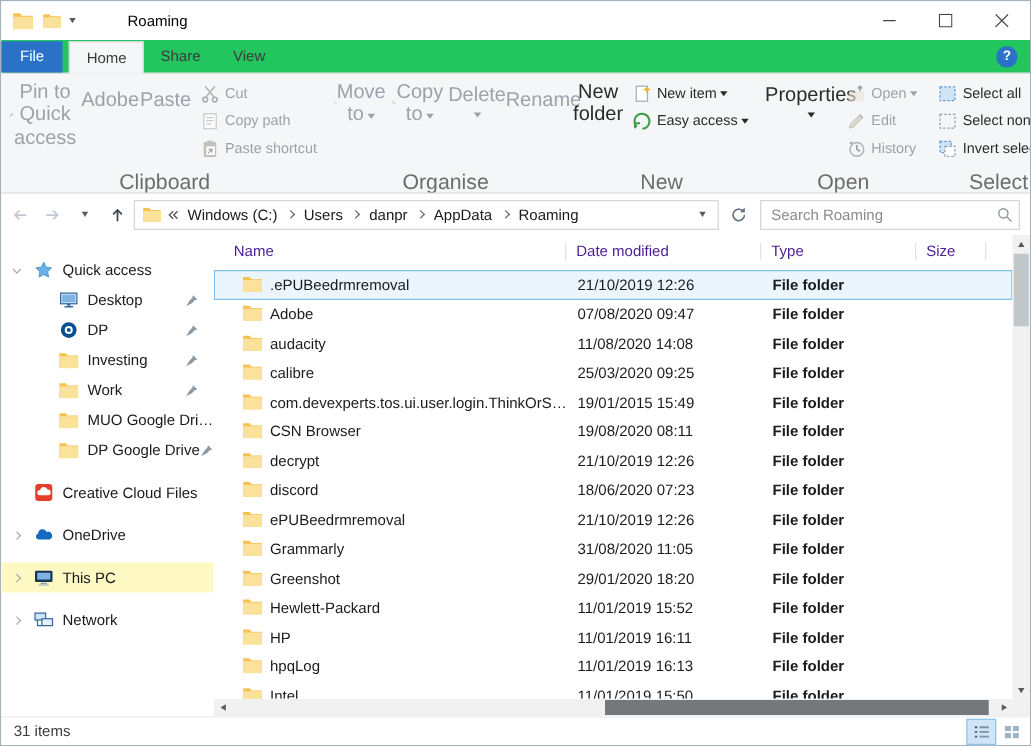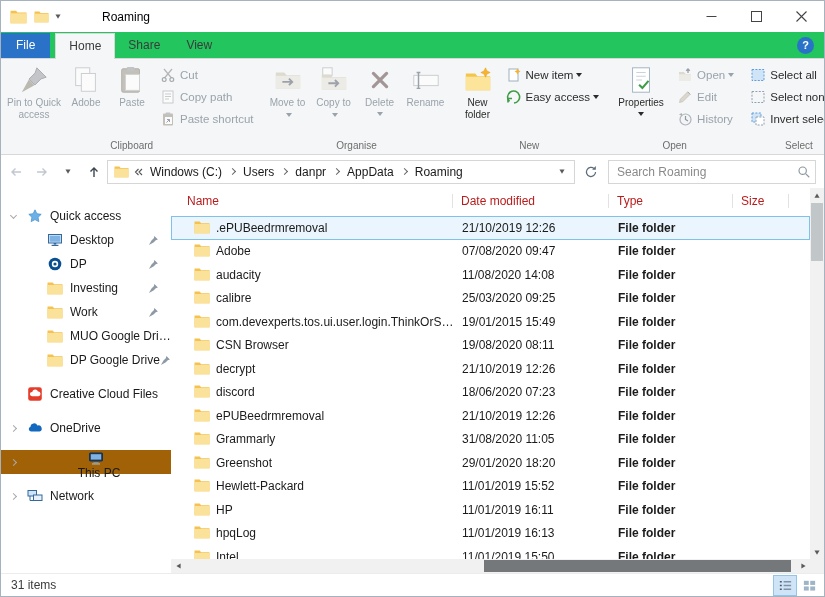--- a/index.html
+++ b/index.html
@@ -30,24 +30,24 @@
   .tab-file { background:#2a72c8; color:#fff; padding:0 15px; margin-right:5px; }
   .tab-home { height:26px; margin-bottom:-1px; background:#f5f6f7; border:1px solid #d8d8d8; border-bottom:none; }
   .help-btn { margin-left:auto; margin-right:10px; align-self:center; width:17px; height:17px; border-radius:50%;
               background:#2a72c8; color:#fff; font-size:11px; font-weight:bold; display:flex; align-items:center; justify-content:center; }
 
   
   .ribbon { height:97px; flex:none; background:#f5f6f7; border-top:1px solid #d8d8d8; border-bottom:1px solid #d8d8d8;
             display:flex; align-items:stretch; padding:1px 0 0 2px; overflow:hidden; }
   .rgroup { display:flex; flex-direction:column; }
   .rgroup-main { flex:1; display:flex; align-items:flex-start; padding:2px 2px 0; }
-  .rgroup-label { height:16px; line-height:15px; text-align:center; font-size:10px; color:#6d6d6d; }
+  .rgroup-label { height:16px; line-height:15px; text-align:center; font-size:17px; color:#6d6d6d; }
   .rsep { width:1px; background:#e2e2e2; margin:3px 1px; }
-  .rbtn-large { display:flex; flex-direction:column; align-items:center; text-align:center;
-                font-size:10px; color:#2b2b2b; padding:3px 2px 0; width:46px; line-height:1.15; }
+  .rbtn-large { display:flex; flex-direction:row; align-items:center; text-align:center;
+                font-size:16px; color:#2b2b2b; padding:3px 2px 0; width:46px; line-height:1.15; }
   .rbtn-large .lbl { display:block; }
   .rbtn-large svg { width:30px; height:30px; margin-bottom:2px; }
   .w58 { width:58px; }
   .w62 { width:62px; }
   .rbtn-col { display:flex; flex-direction:column; padding-top:2px; }
   .rbtn-small { display:flex; align-items:center; height:22px; padding:0 5px; font-size:11.5px; color:#2b2b2b; white-space:nowrap; }
   .rbtn-small svg { width:16px; height:16px; margin-right:4px; flex:none; }
   .disabled { color:#9aa3ab; }
   .disabled svg { filter:grayscale(85%) opacity(0.6); }
   .dd { display:inline-block; width:0; height:0; border-left:3px solid transparent; border-right:3px solid transparent;
@@ -67,30 +67,30 @@
   .search-box input { flex:1; min-width:0; border:0; outline:0; font:12px "Liberation Sans","DejaVu Sans",sans-serif; color:#222; background:transparent; }
   .search-box input::placeholder { color:#8a8a8a; }
 
   
   .content { flex:1; display:flex; min-height:0; background:#fff; }
 
   .sidebar { width:170px; flex:none; padding-top:16px; overflow:hidden; }
   .snode { height:24px; display:flex; align-items:center; position:relative; padding-left:26px; white-space:nowrap; }
   .snode.child { padding-left:46px; }
   .snode.root-gap { margin-top:10px; }
-  .snode.selected { background:#a16207;flex-direction:column; }
+  .snode.selected { background:#fef9c3; }
   .snode .sicon { width:16px; height:16px; margin-right:7px; flex:none; }
   .schev { position:absolute; left:10px; width:5px; height:5px; border-top:1px solid #a9a9a9; border-right:1px solid #a9a9a9; }
   .schev.down { transform:rotate(135deg); top:9px; }
   .schev.right { transform:rotate(45deg); top:10px; }
   .spin { margin-left:auto; margin-right:12px; flex:none; }
 
   
   .filearea { flex:1; min-width:0; display:grid; grid-template-columns:1fr 14px; grid-template-rows:26px 1fr 14px; }
-  .list-header { grid-column:1; grid-row:1; display:flex; align-items:center; color:#b91c1c; background:#fff; }
+  .list-header { grid-column:1; grid-row:1; display:flex; align-items:center; color:#4c1d95; background:#fff; }
   .hcell { height:100%; display:flex; align-items:center; position:relative; }
   .hcell::after { content:""; position:absolute; right:0; top:6px; bottom:6px; width:1px; background:#e2e2e2; }
   .hc-name { width:282px; padding-left:16px; }
   .hc-date { width:156px; padding-left:8px; }
   .hc-type { width:124px; padding-left:8px; }
   .hc-size { width:56px; padding-left:8px; }
 
   #file-rows { grid-column:1; grid-row:2; overflow:hidden; padding-top:2px; background:#fff; }
   .frow { height:23.5px; display:flex; align-items:center; border:1px solid transparent; color:#1b1b1b; }
   .frow.selected { background:#eaf5fd; border-color:#7fc1e8; }

